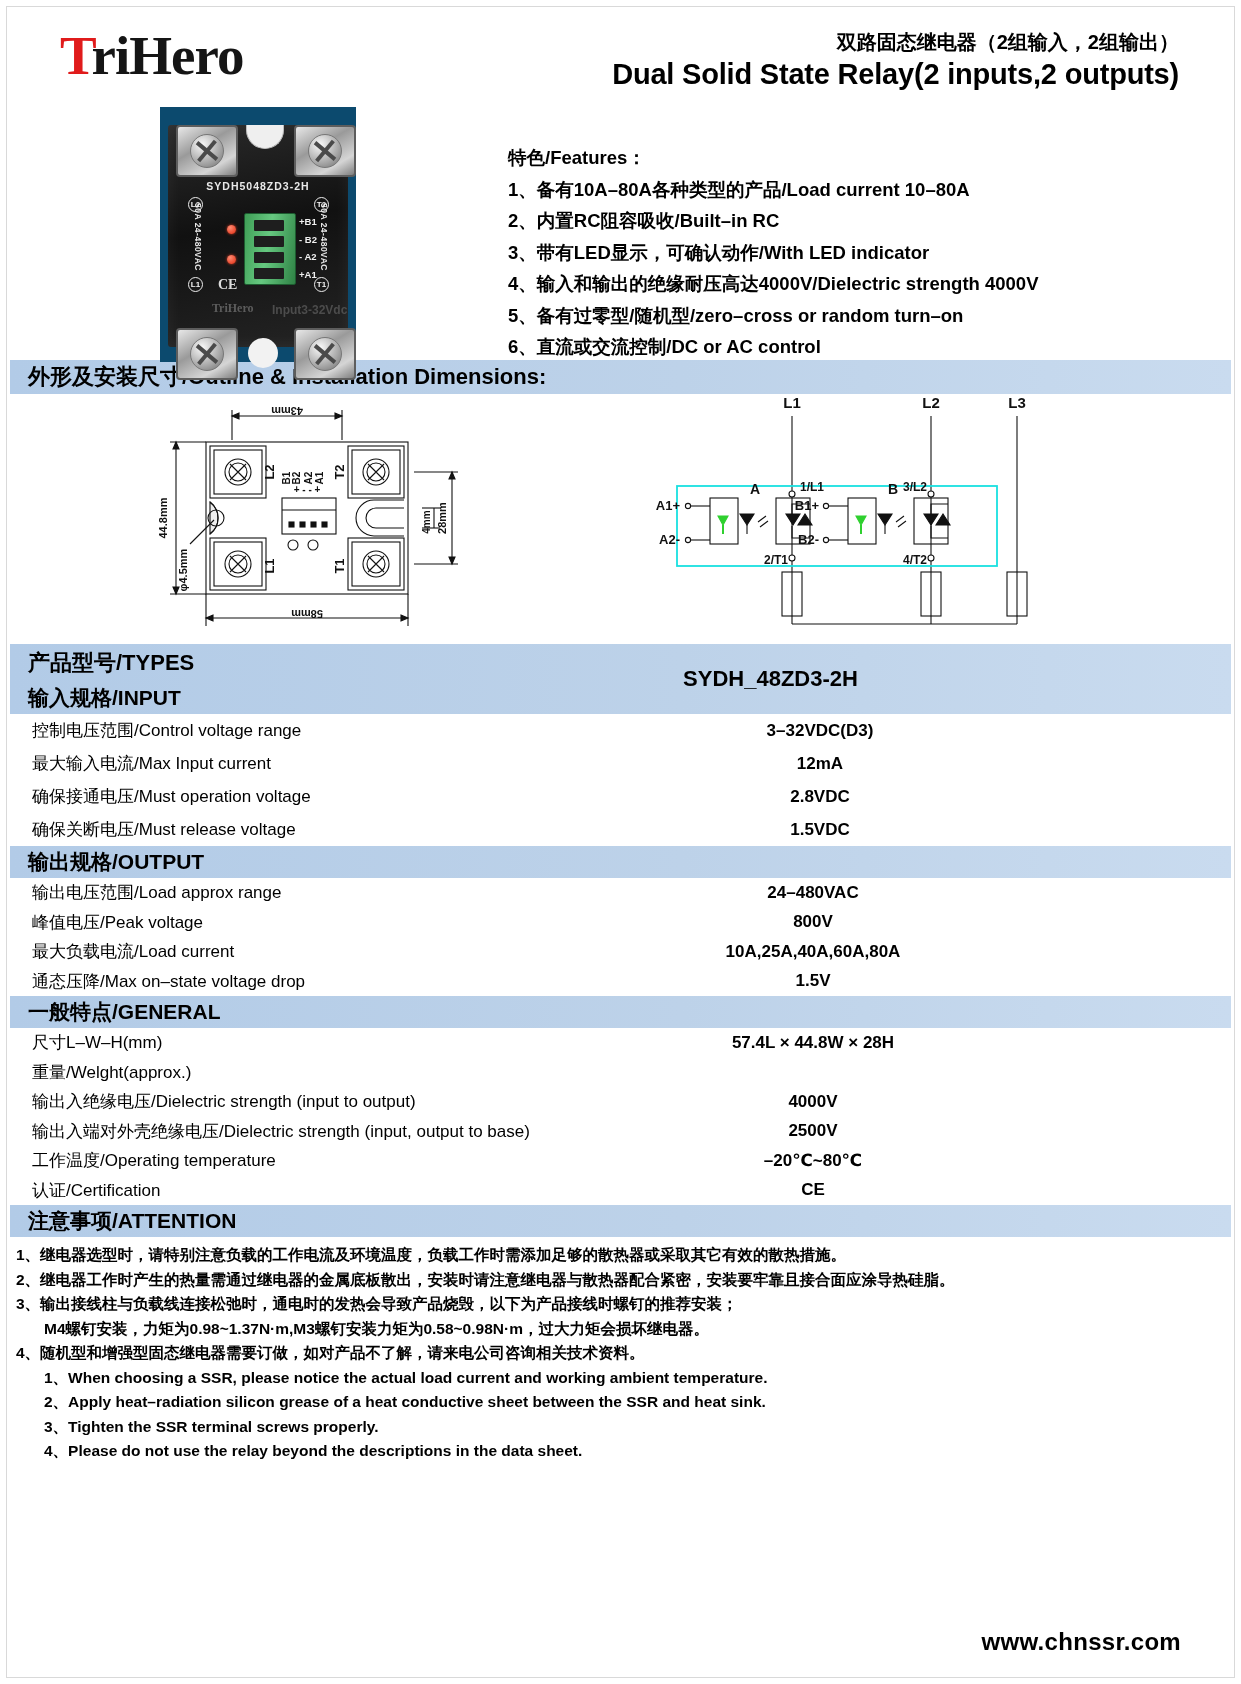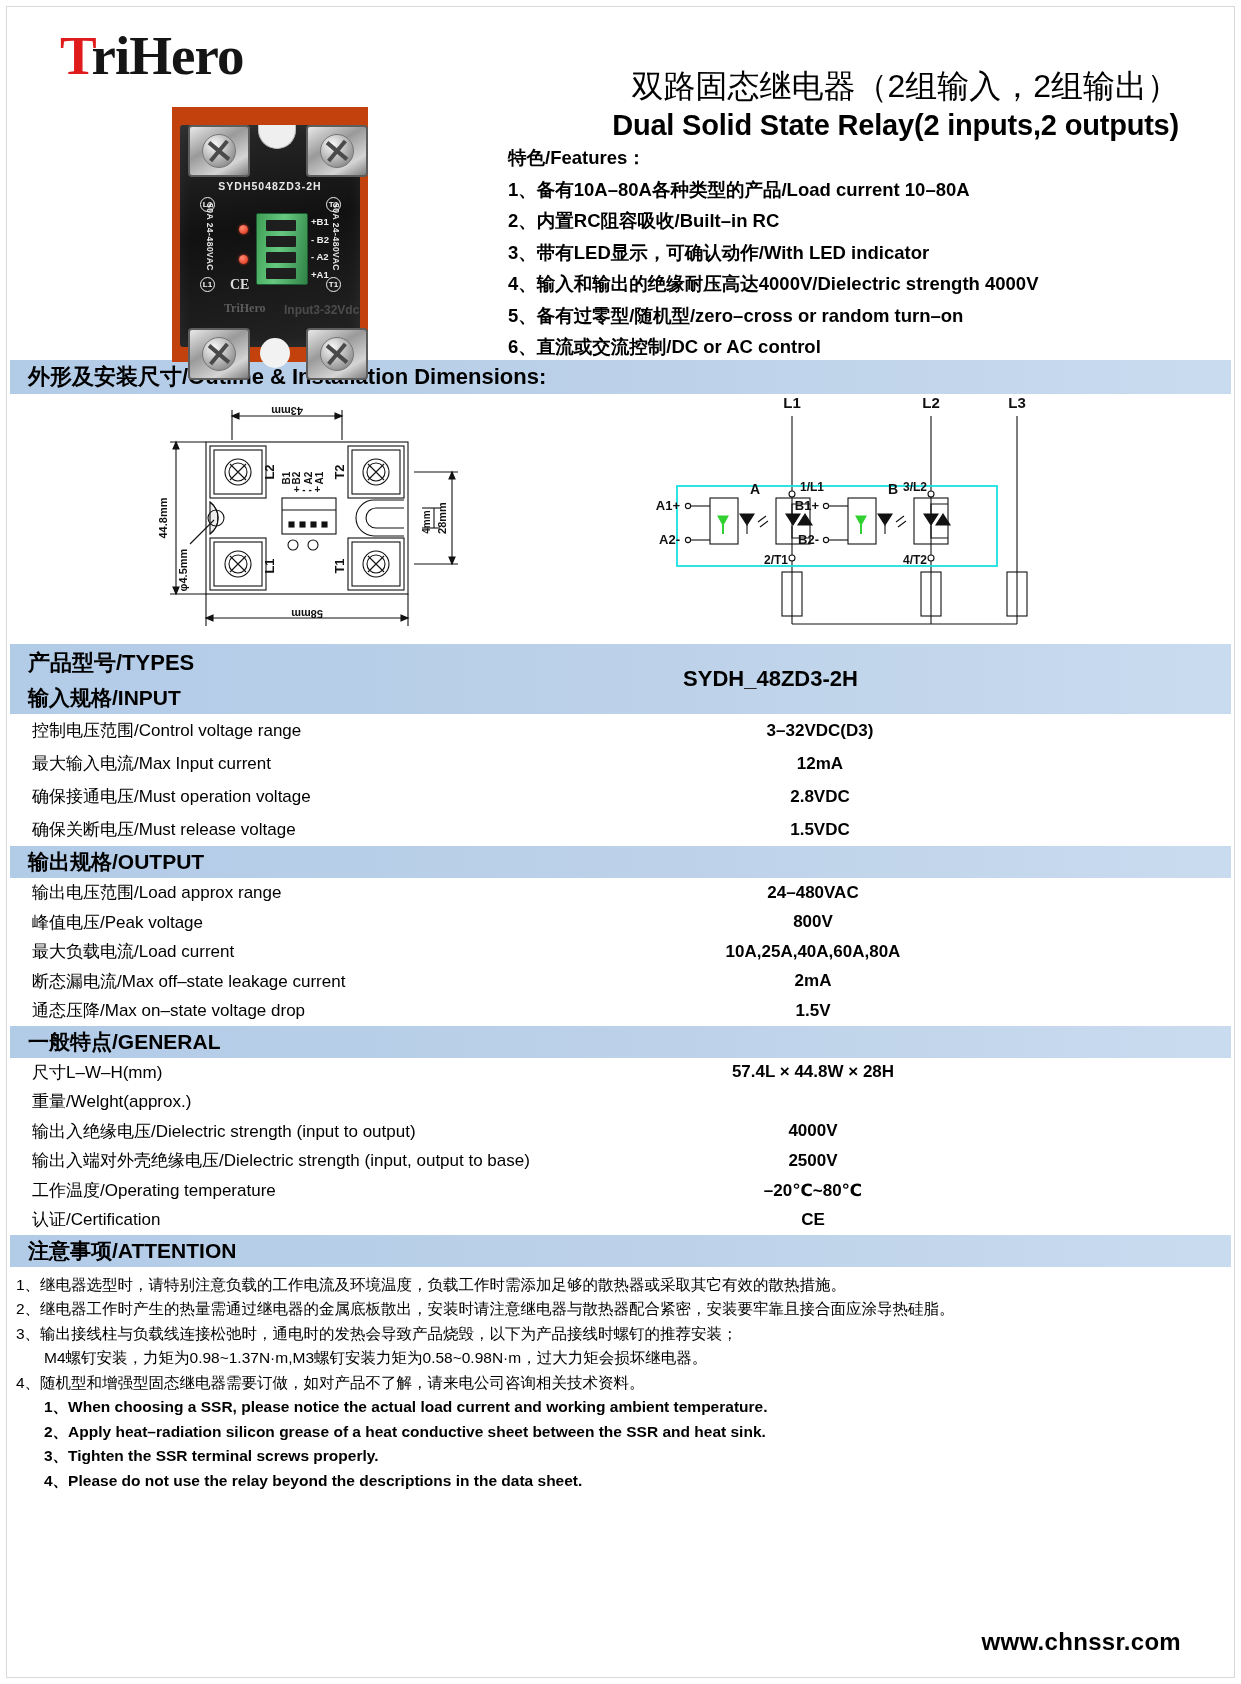--- a/index.html
+++ b/index.html
@@ -36,33 +36,33 @@
     white-space: nowrap;
   }
   .logo .t { color: #e01b1b; }
   .logo .rest { color: #151515; }
 
   .title-block {
     position: absolute; right: 62px; top: 30px;
     text-align: right;
   }
   .title-cn {
-    font-size: 32px; font-weight: normal; letter-spacing: 0px;
-    line-height: 1.25; white-space: nowrap; margin-top: 36px;
+    font-size: 20px; font-weight: bold; letter-spacing: 0px;
+    line-height: 1.25; white-space: nowrap;
   }
   .title-en {
     font-size: 29px; font-weight: bold; letter-spacing: -0.2px;
     line-height: 1.25; white-space: nowrap; margin-top: 1px;
   }
 
   
   .photo {
-    position: absolute; left: 172px; top: 107px;
+    position: absolute; left: 160px; top: 107px;
     width: 196px; height: 255px;
-    background: #c2410c;
+    background: #0c4a6e;
   }
   .relay-body {
     position: absolute; left: 8px; top: 18px; width: 180px; height: 222px;
     background: linear-gradient(170deg,#2a2a2a 0%, #111 45%, #242424 100%);
     border-radius: 3px;
     box-shadow: inset 0 0 16px rgba(255,255,255,.07);
   }
   .lug {
     position: absolute; width: 62px; height: 52px;
     background: linear-gradient(150deg,#e8e8e8,#9a9a9a 40%,#d5d5d5 75%,#7e7e7e);
@@ -182,21 +182,21 @@
     height: 29.5px; font-size: 17px;
     border-bottom: 0;
   }
   .spec-row .k { width: 625px; padding-left: 22px; white-space: nowrap; }
   .spec-row .v { flex: 1; text-align: center; padding-right: 240px; font-weight: bold; white-space: nowrap; }
   .spec-row.tall { height: 33px; gap: 14px; }
 
   
   .notes { margin: 6px 12px 0 16px; }
   .note {
-    font-size: 15.5px; line-height: 24.5px; font-weight: normal;
+    font-size: 15.5px; line-height: 24.5px; font-weight: bold;
     white-space: nowrap;
   }
   .note.en { font-weight: bold; margin-left: 28px; }
   .note.indent { padding-left: 28px; }
   .website {
     position: absolute; right: 60px; bottom: 28px;
     font-size: 24px; font-weight: bold; letter-spacing: .3px;
   }
   svg { display: block; }
 </style>
@@ -479,24 +479,20 @@
     </div>
     <div class="spec-row">
       <span class="k">峰值电压/Peak voltage</span>
       <span class="v">800V</span>
     </div>
     <div class="spec-row">
       <span class="k">最大负载电流/Load current</span>
       <span class="v">10A,25A,40A,60A,80A</span>
     </div>
     <div class="spec-row">
-      <span class="k">断态漏电流/Max off–state leakage current</span>
-      <span class="v">2mA</span>
-    </div>
-    <div class="spec-row">
       <span class="k">通态压降/Max on–state voltage drop</span>
       <span class="v">1.5V</span>
     </div>
   </div>
 
   <div class="bar small">一般特点/GENERAL</div>
   <div class="spec">
     <div class="spec-row">
       <span class="k">尺寸L–W–H(mm)</span>
       <span class="v">57.4L × 44.8W × 28H</span>

